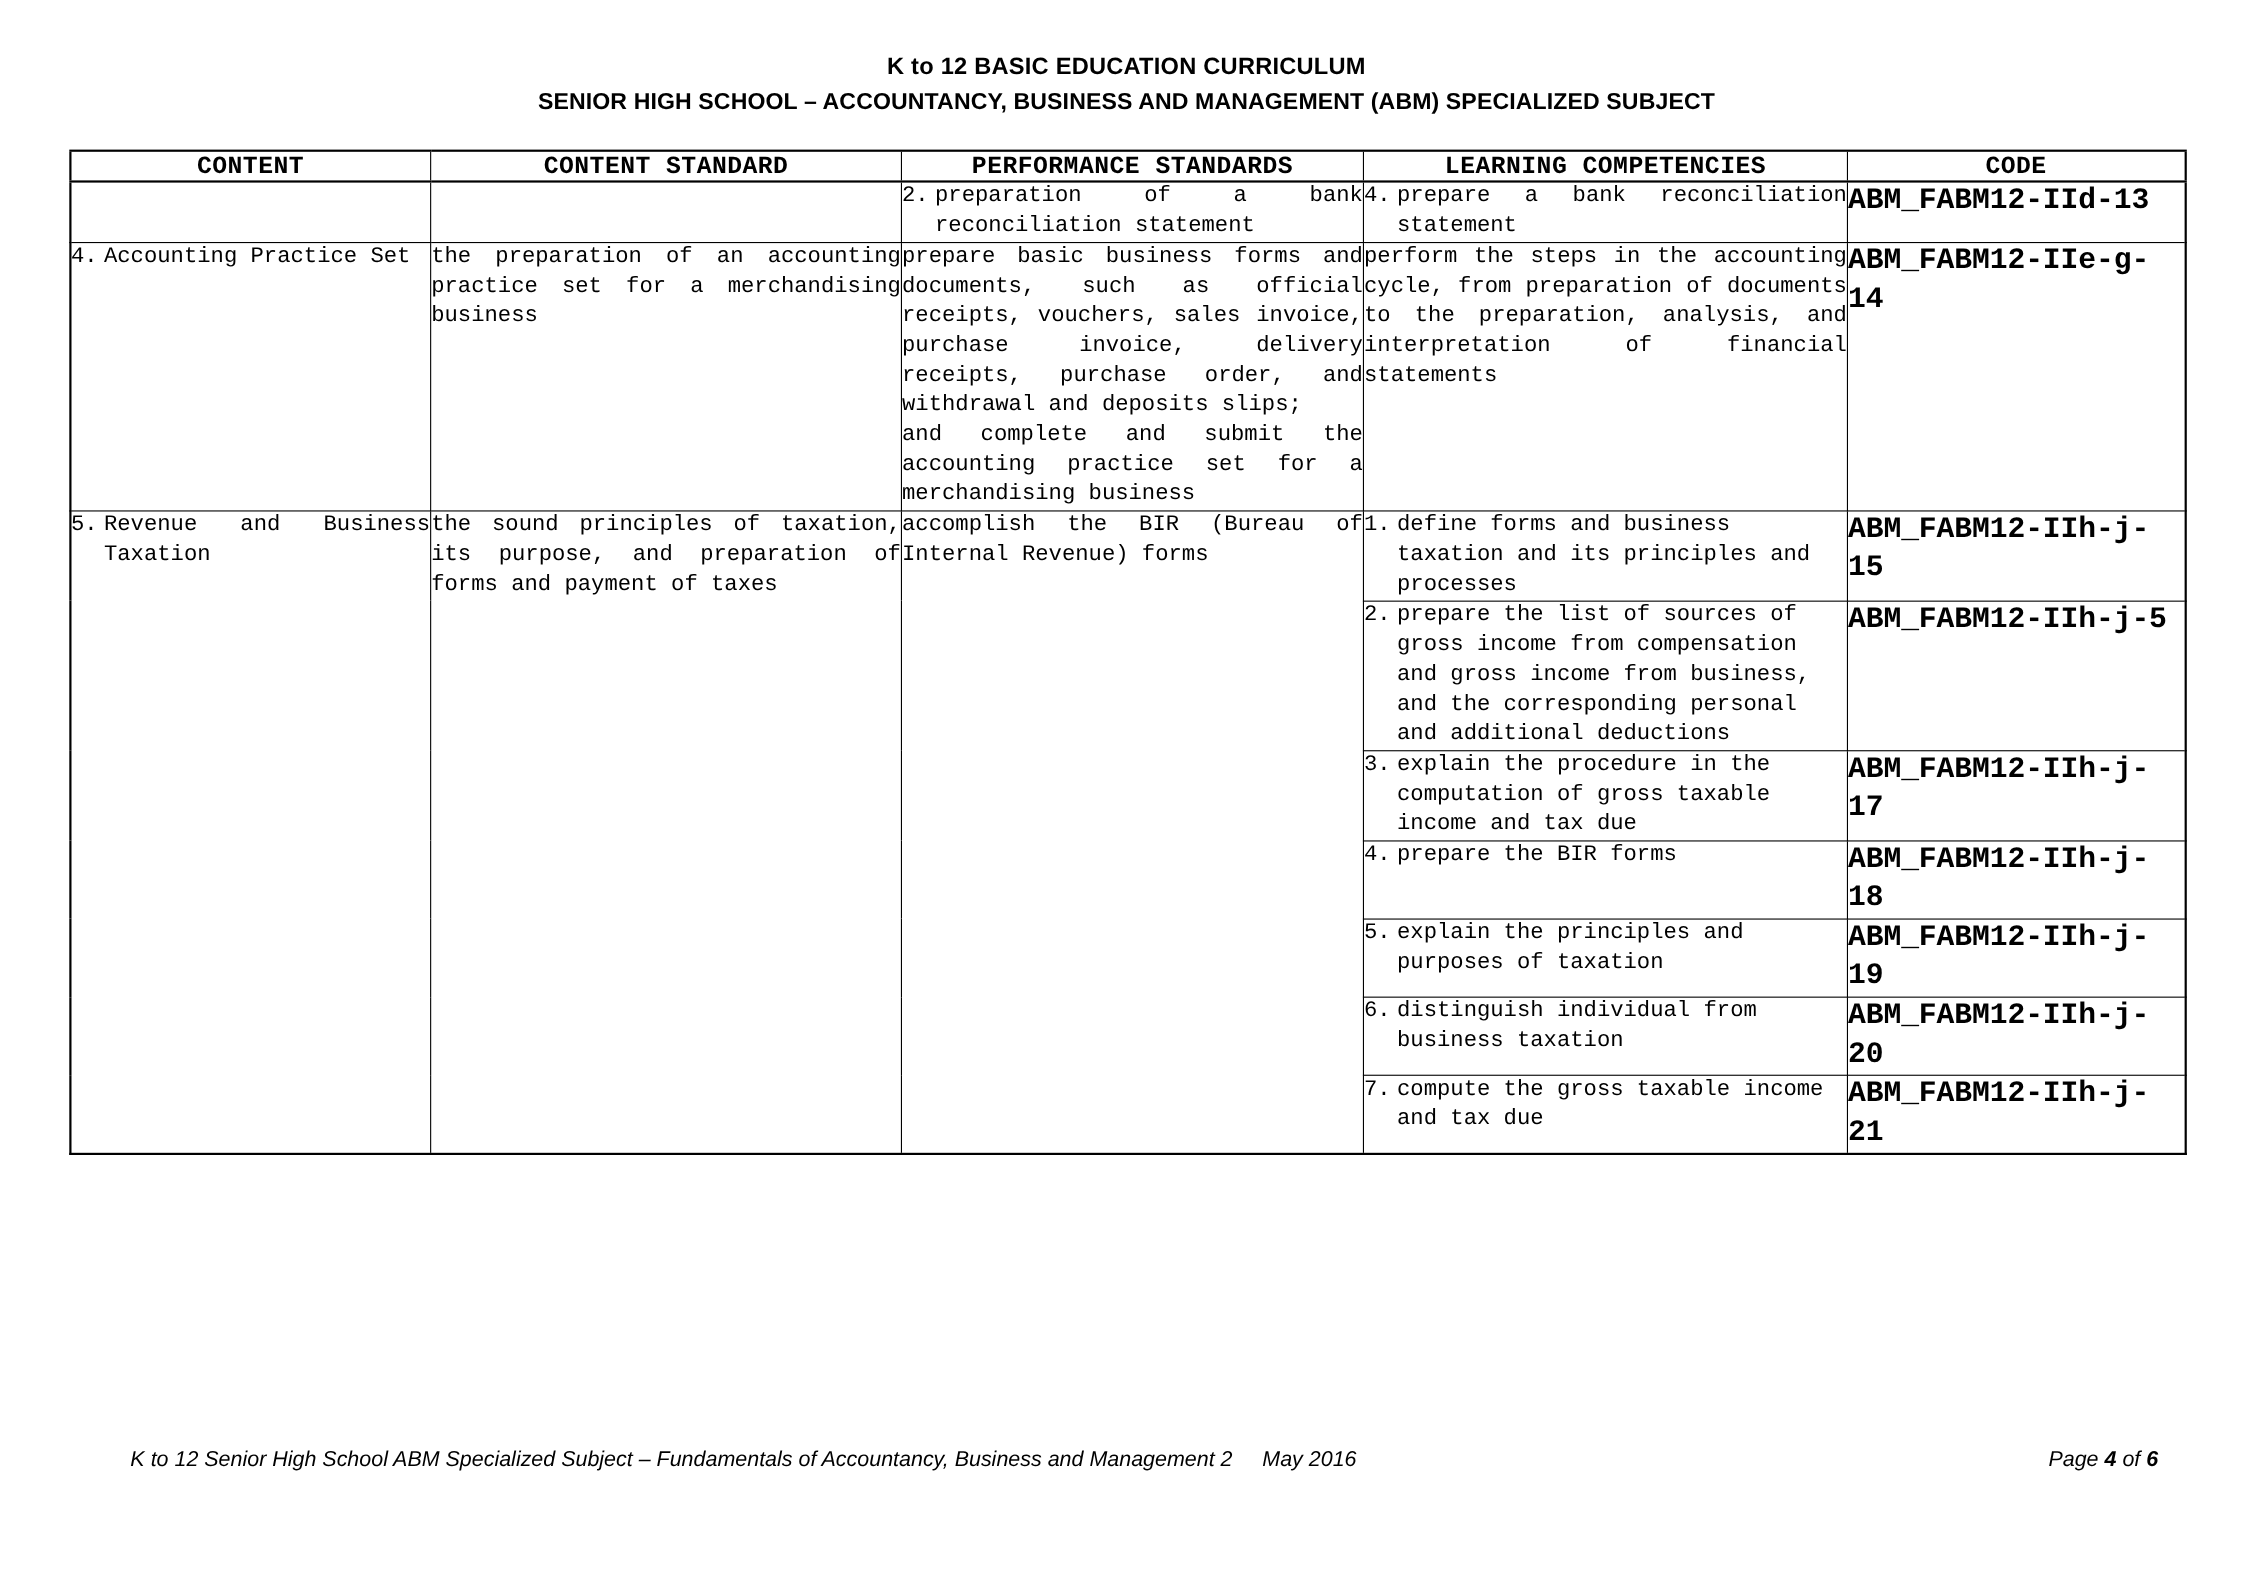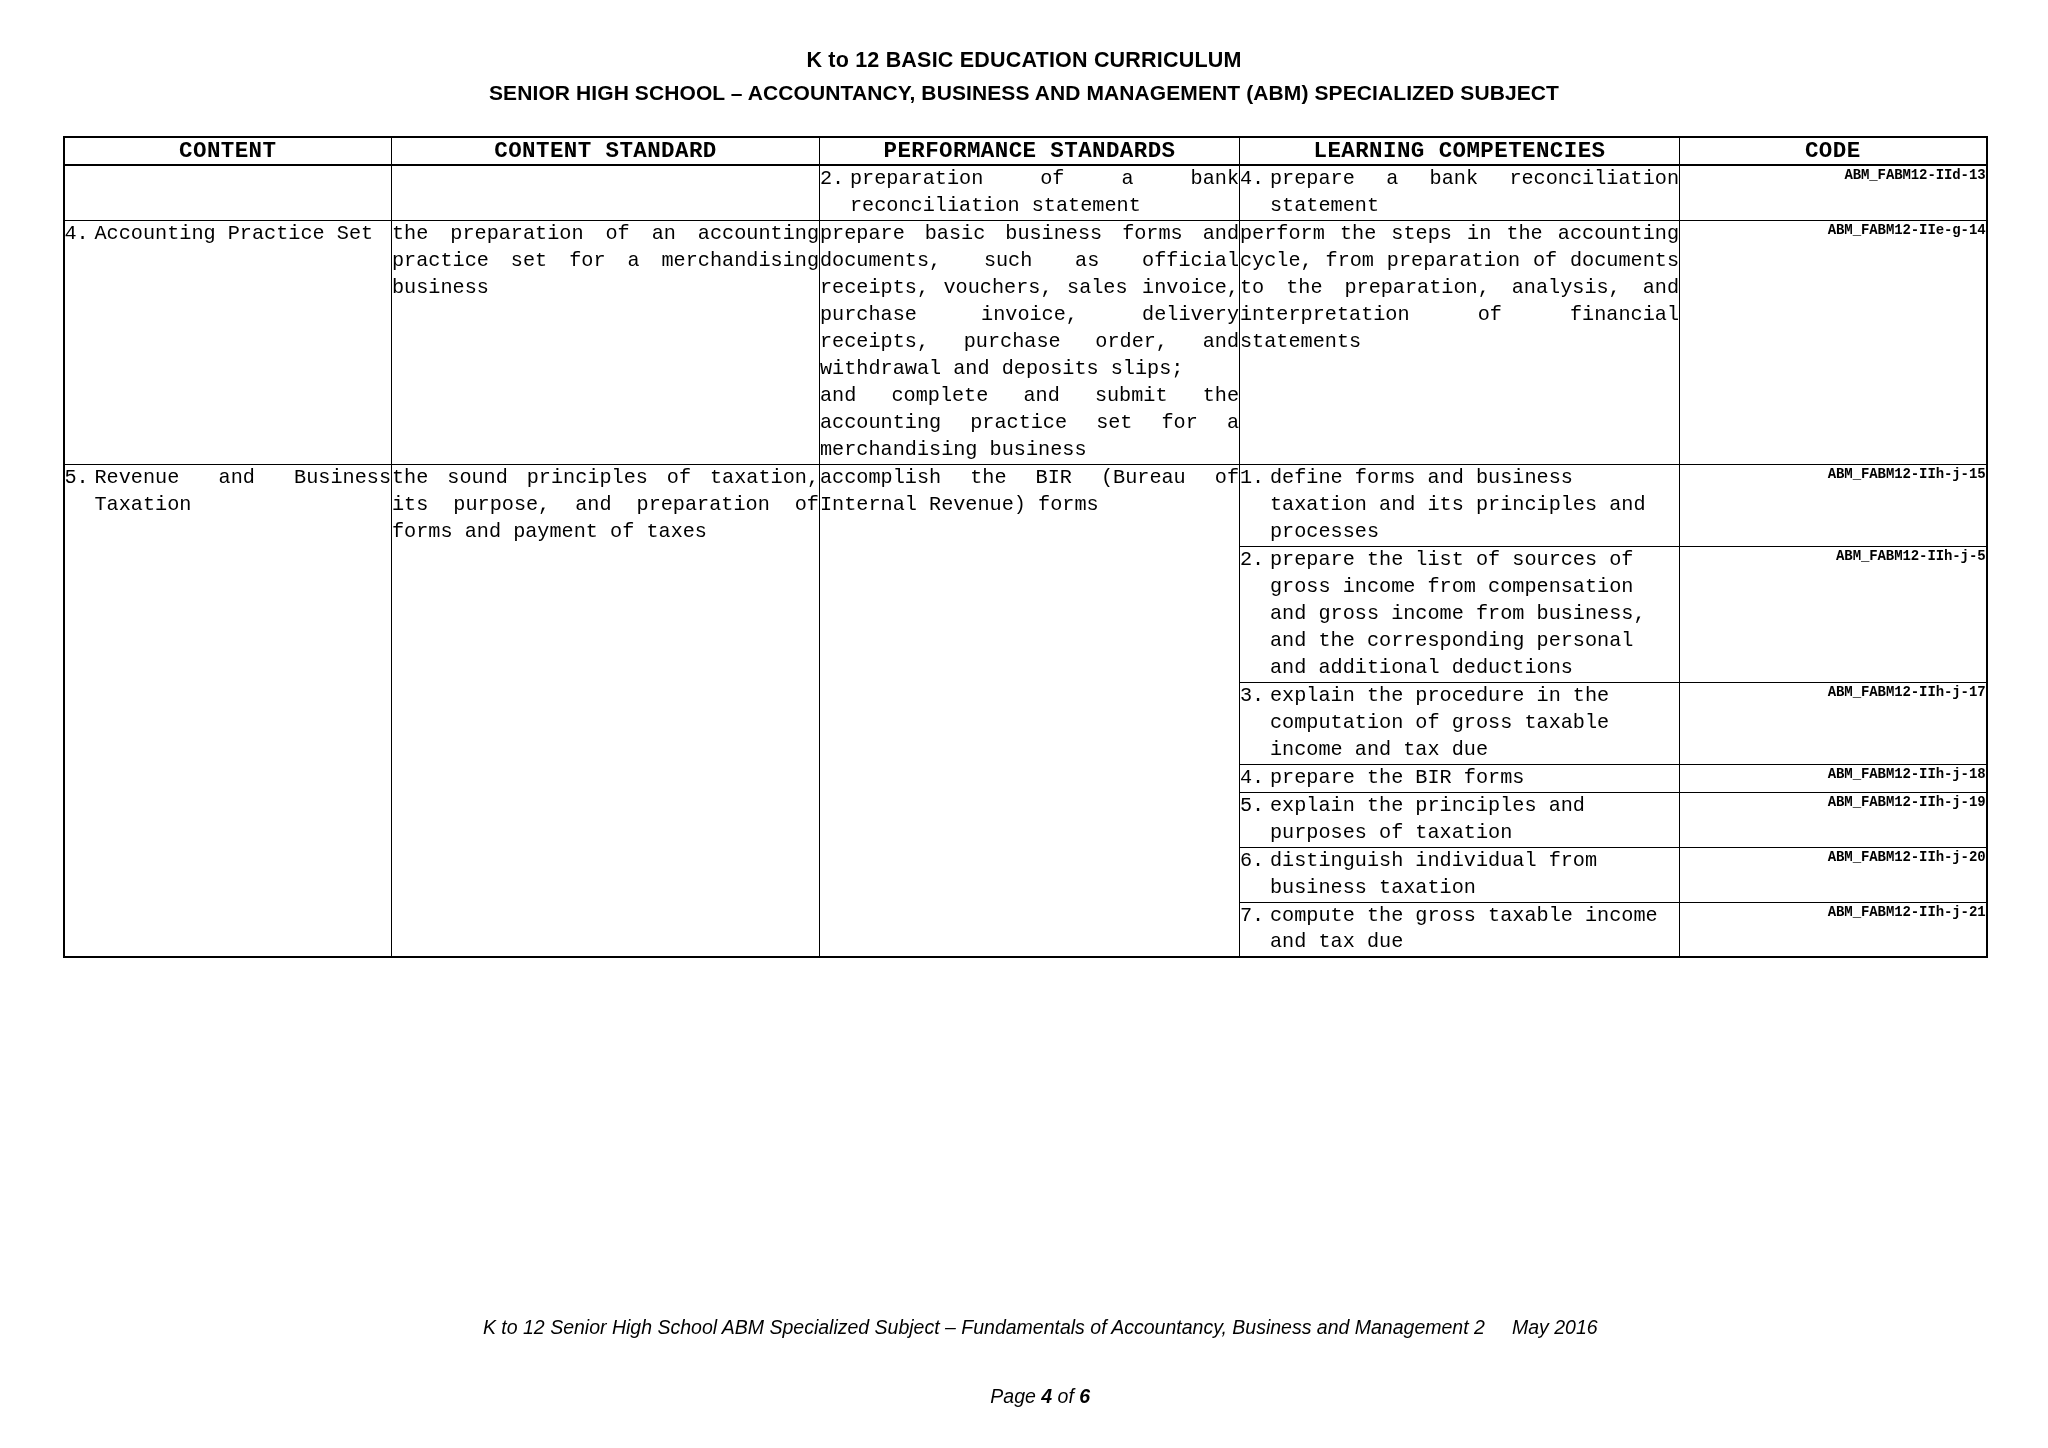--- a/index.html
+++ b/index.html
@@ -89,23 +89,23 @@
 
   .cell {
     font-size: 20.2px;
     line-height: 1.335;
     padding: 8px 10px 10px 10px;
     text-align: justify;
     text-justify: inter-word;
     hyphens: none;
   }
   .code-cell {
-    font-size: 14px;
+    font-size: 27px;
     font-weight: bold;
-    text-align: right;
+    text-align: left;
     vertical-align: middle;
     line-height: 1.3;
     padding: 8px 4px;
     letter-spacing: -0.1px;
   }
 
   
   .numitem {
     display: flex;
     align-items: flex-start;
@@ -128,24 +128,23 @@
 
   
   .doc-footer {
     position: absolute;
     left: 0;
     right: 0;
     top: 1293px;
     padding: 0 86px 0 86px;
     display: flex;
     justify-content: space-between;
-    align-items: center;
+    align-items: flex-end;
     font-style: italic;
     font-size: 19.5px;
-    flex-direction: column;
   }
   .doc-footer .left {
     white-space: pre;
   }
   .doc-footer .right {
     white-space: pre;
   }
   .doc-footer b { font-weight: bold; }
 </style>
 </head>

